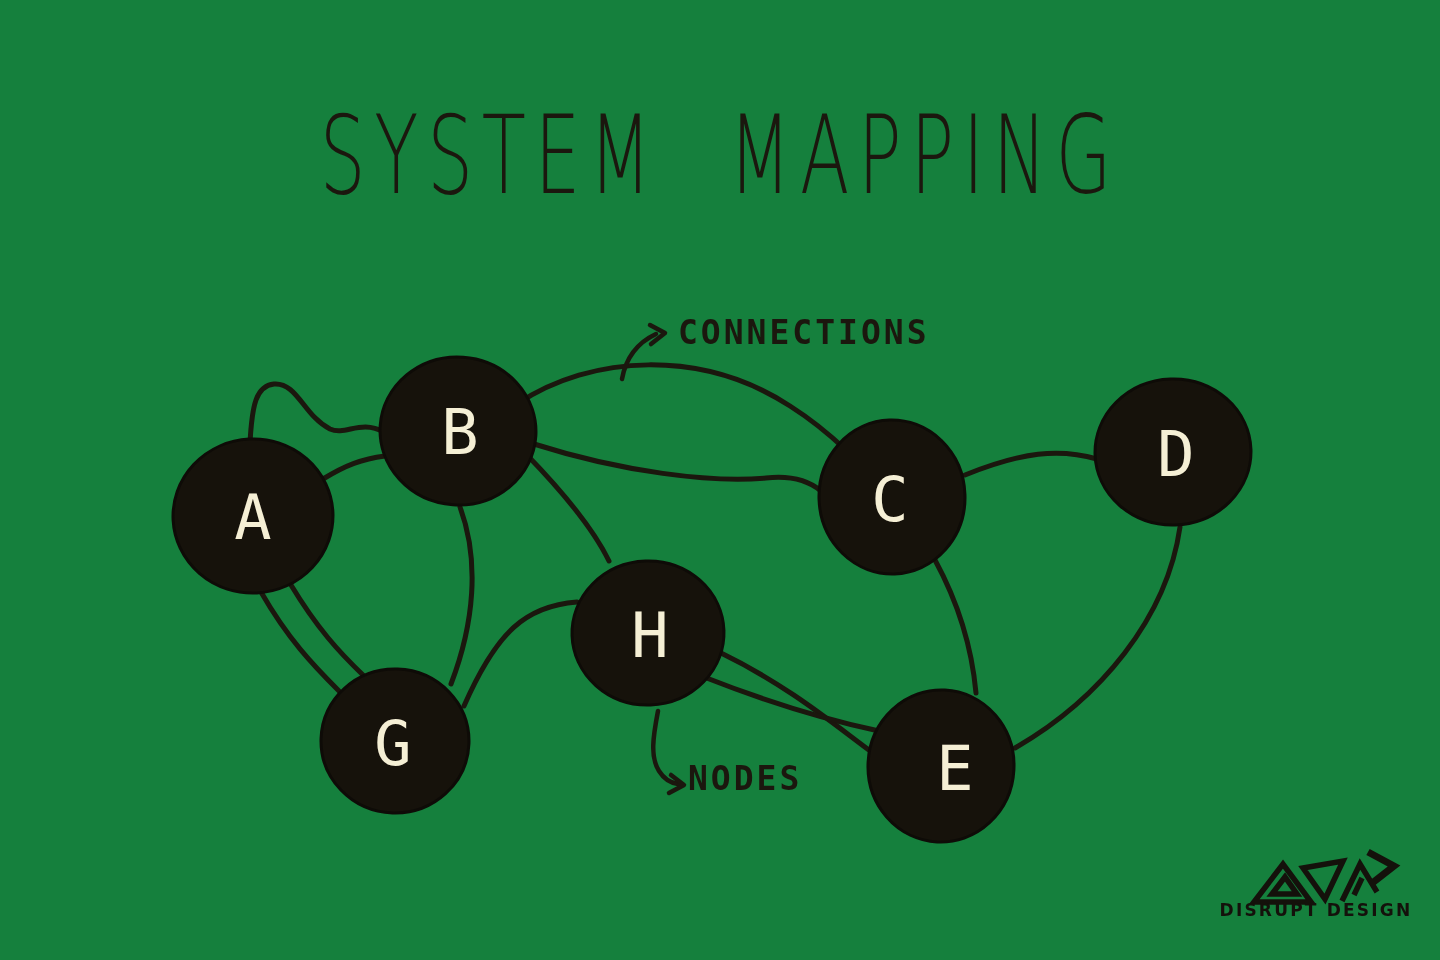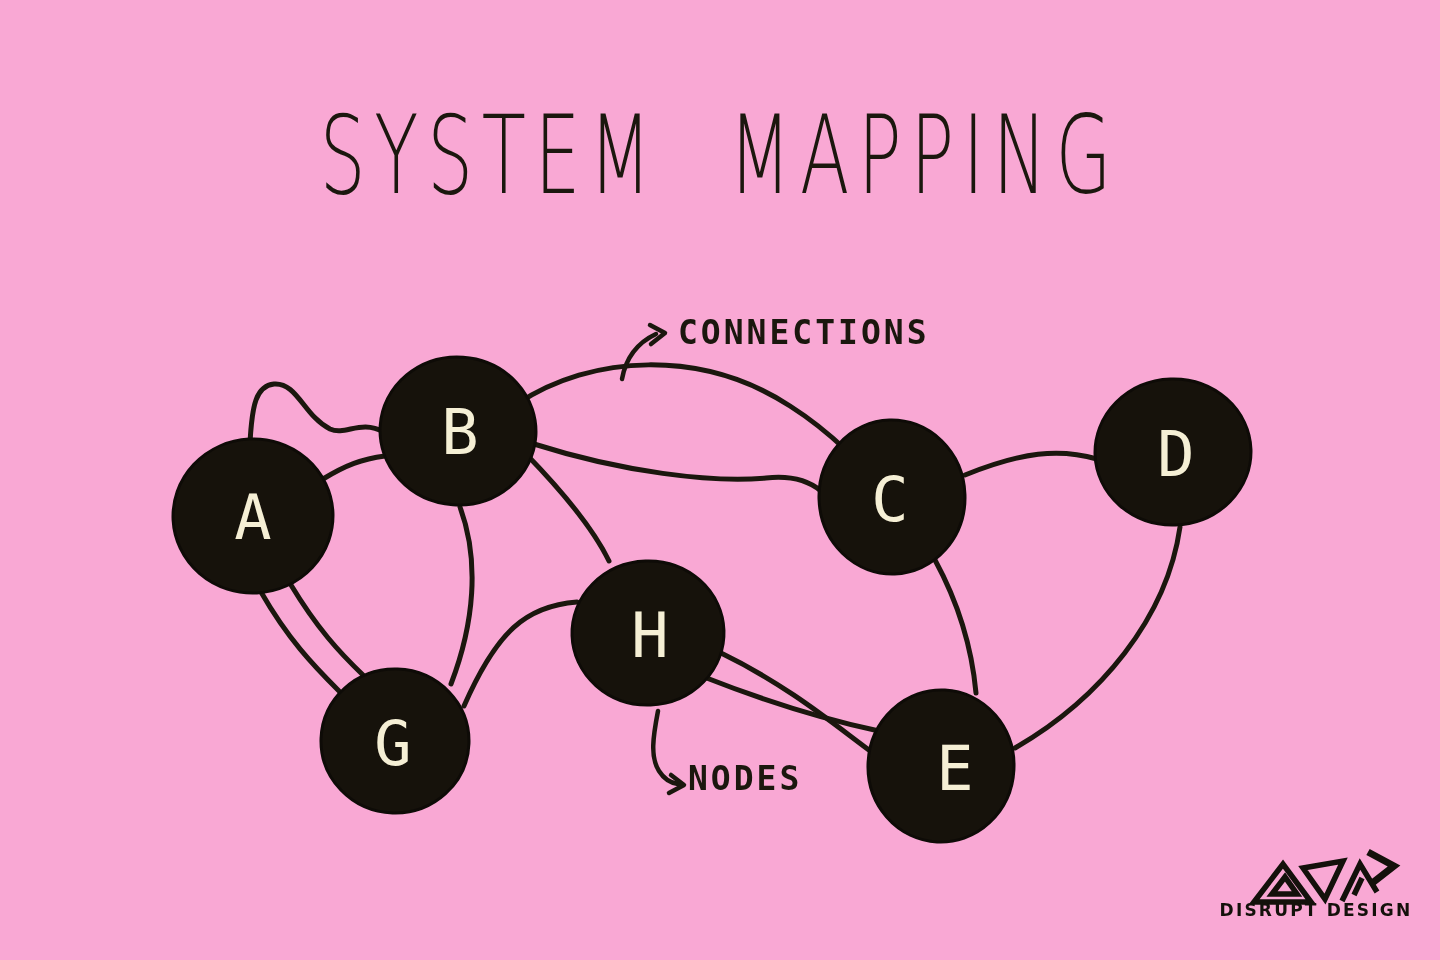--- a/index.html
+++ b/index.html
@@ -1,20 +1,20 @@
 <!DOCTYPE html>
 <html><head>
 <meta charset="utf-8">
 <style>
   html, body { margin: 0; padding: 0; background: #e8e4cf; }
   .canvas {
     position: relative;
     width: 1440px;
     height: 960px;
-    background: #f9a8d4;
+    background: #15803d;
     overflow: hidden;
     font-family: "DejaVu Sans", sans-serif;
   }
   .title {
     position: absolute;
     top: 108px;
     left: 0;
     width: 1440px;
     text-align: center;
     font-family: "DejaVu Sans", sans-serif;

